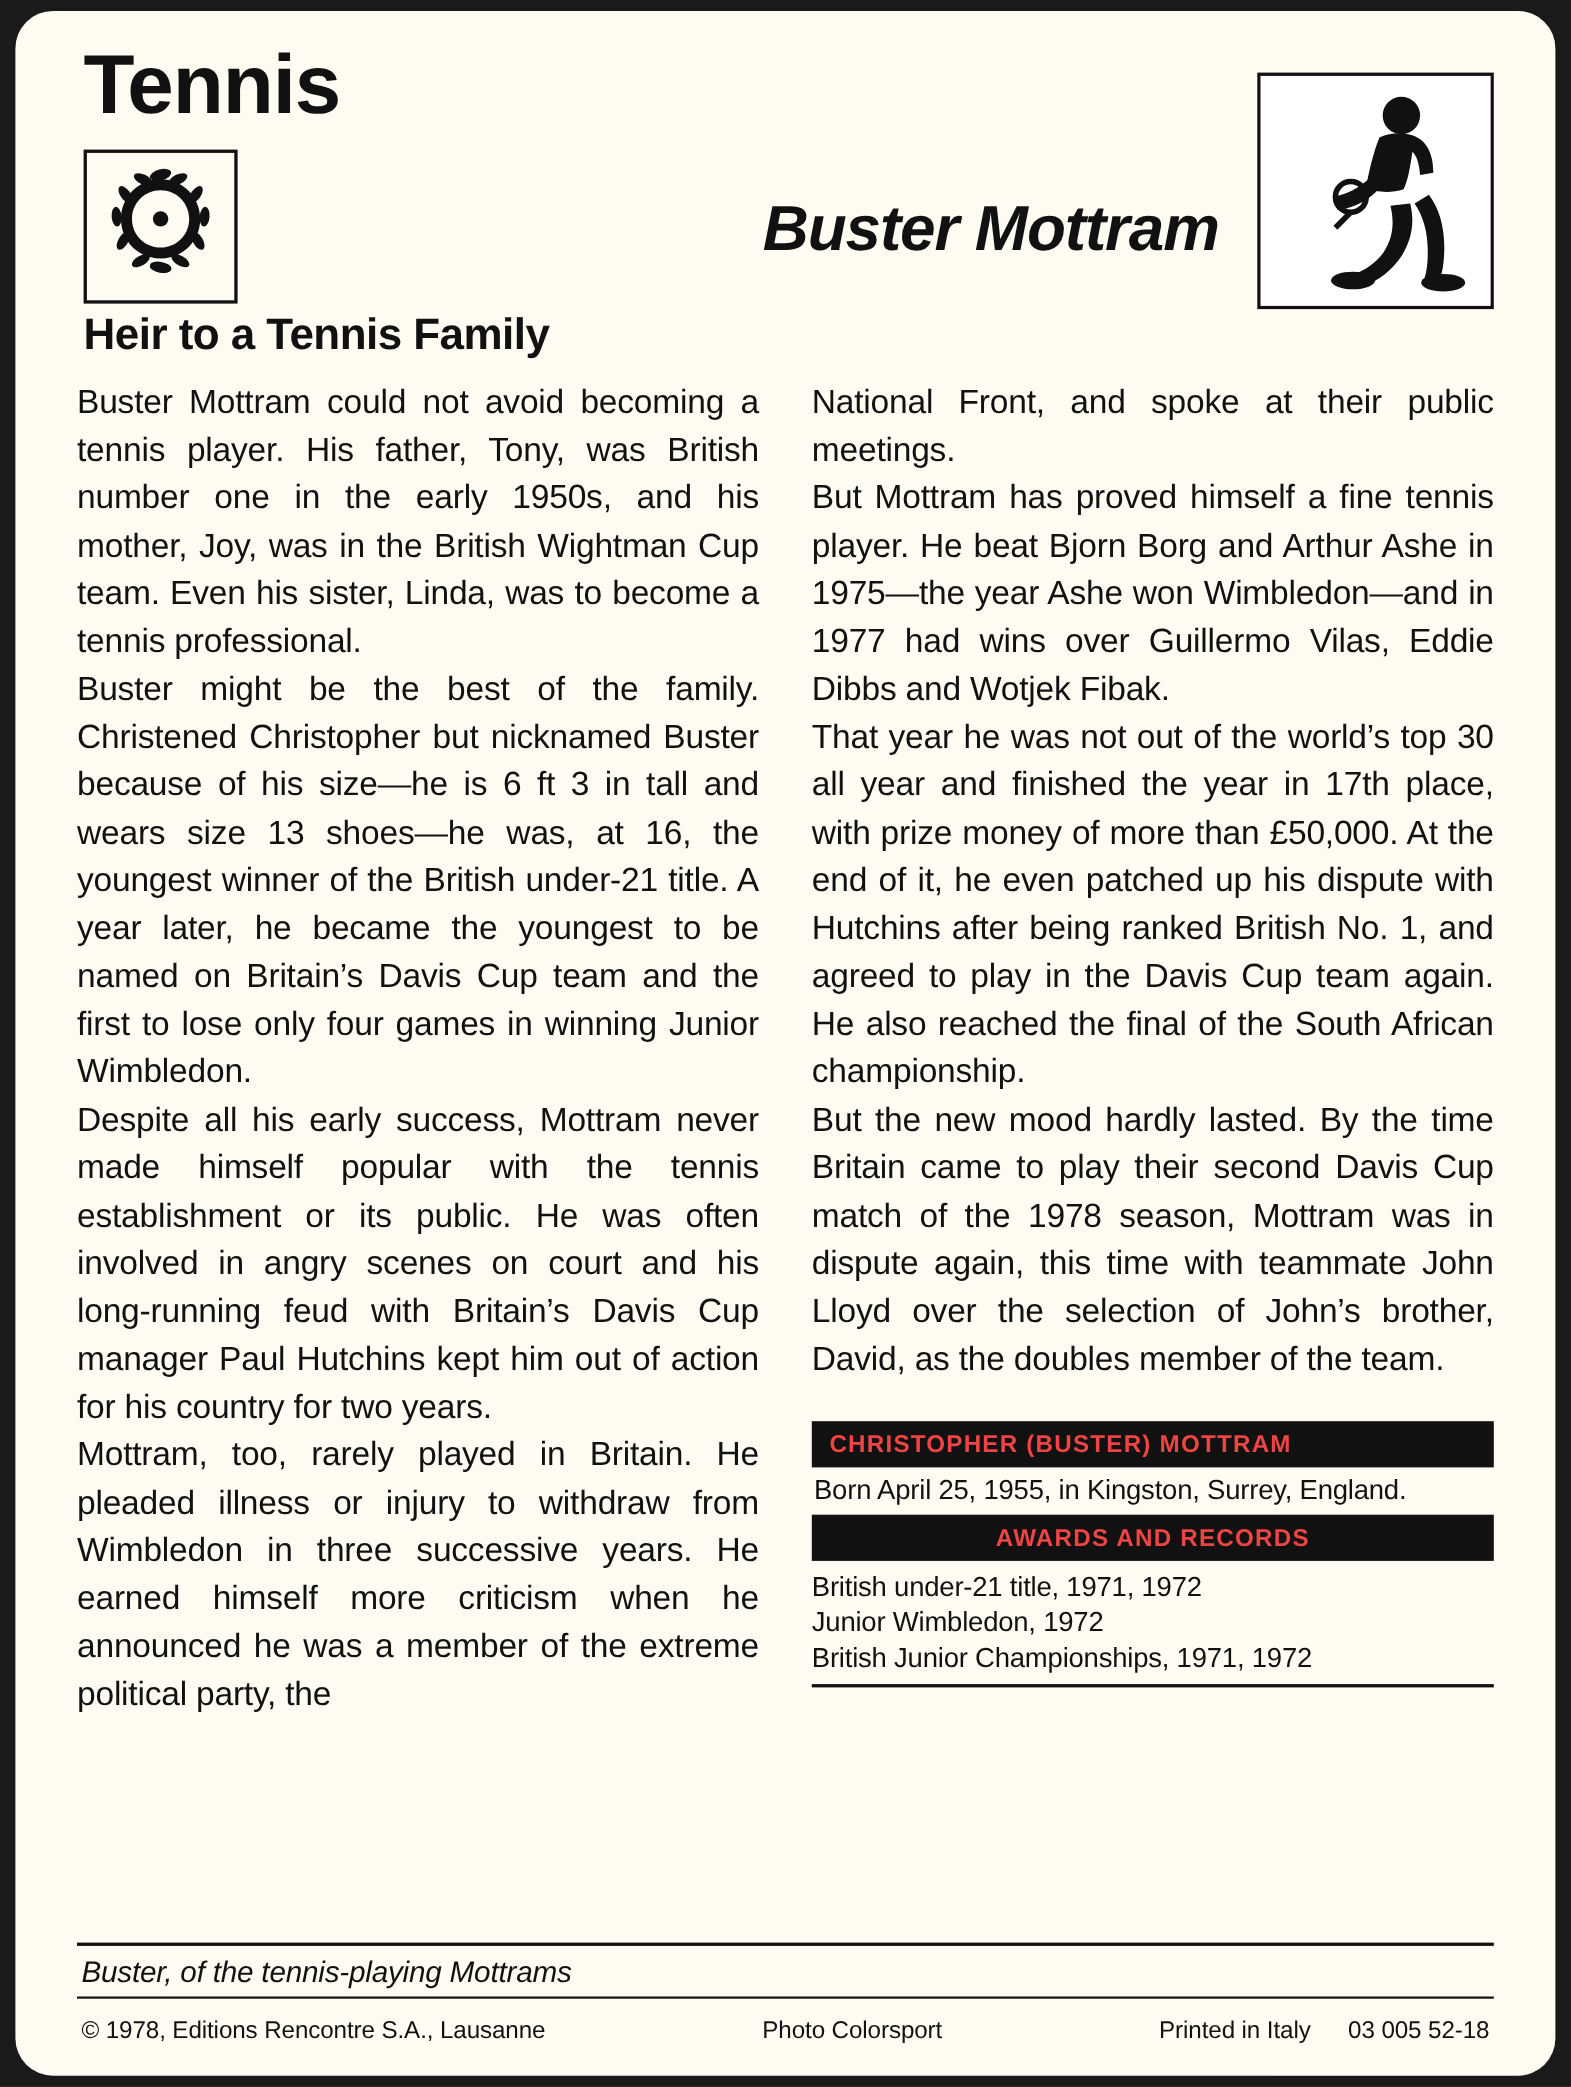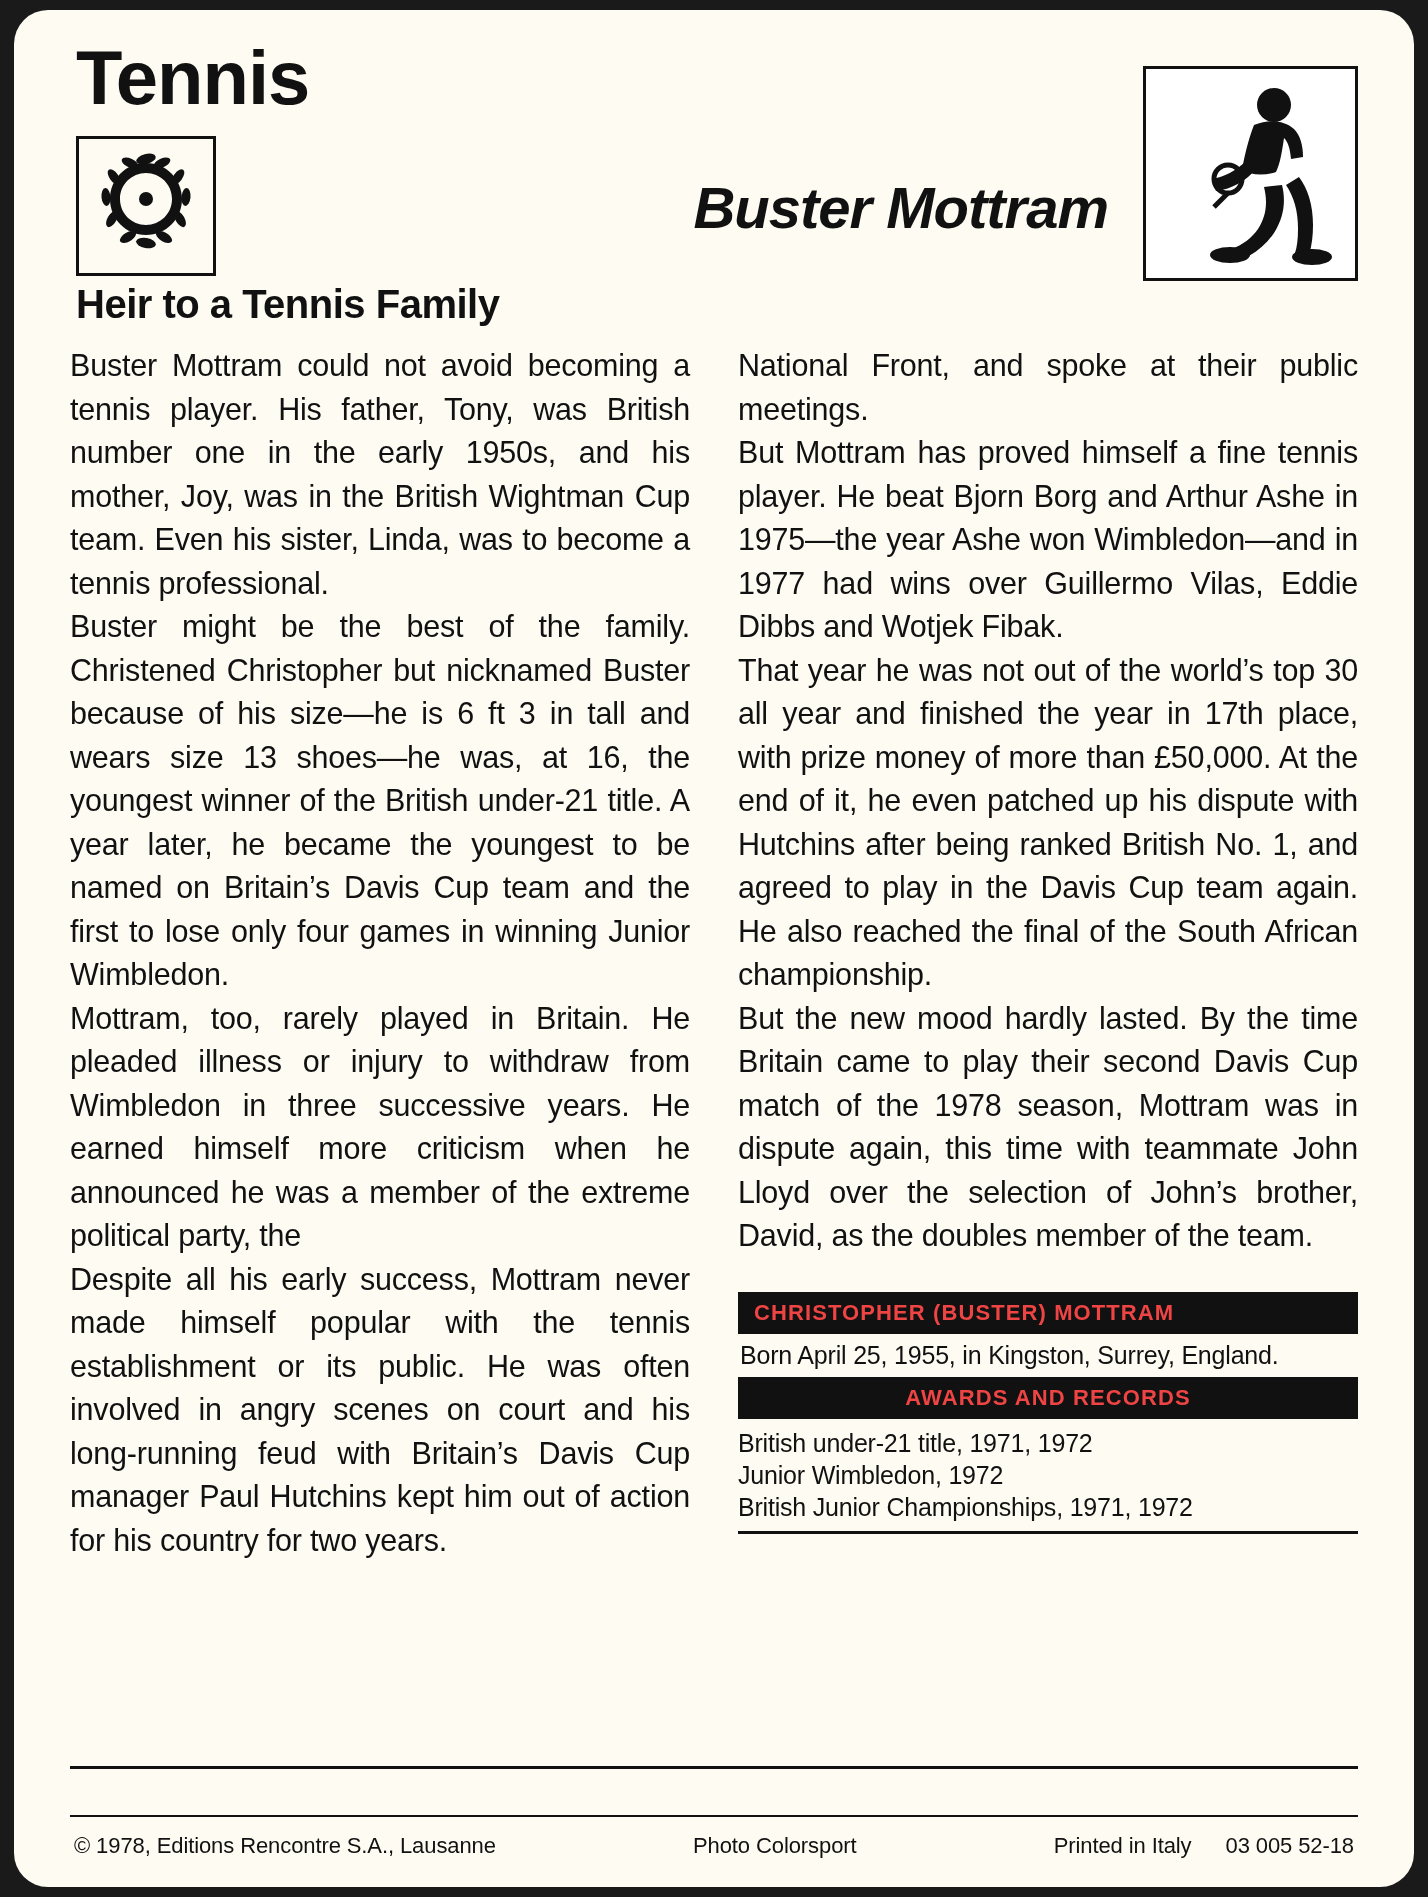--- a/index.html
+++ b/index.html
@@ -213,22 +213,22 @@
         </svg>
       </div>
 
       <div class="subtitle">Heir to a Tennis Family</div>
     </div>
 
     <div class="columns">
       <div class="col">
         <p>Buster Mottram could not avoid becoming a tennis player. His father, Tony, was British number one in the early 1950s, and his mother, Joy, was in the British Wightman Cup team. Even his sister, Linda, was to become a tennis professional.</p>
         <p>Buster might be the best of the family. Christened Christopher but nicknamed Buster because of his size—he is 6 ft 3 in tall and wears size 13 shoes—he was, at 16, the youngest winner of the British under-21 title. A year later, he became the youngest to be named on Britain’s Davis Cup team and the first to lose only four games in winning Junior Wimbledon.</p>
+        <p>Despite all his early success, Mottram never made himself popular with the tennis establishment or its public. He was often involved in angry scenes on court and his long-running feud with Britain’s Davis Cup manager Paul Hutchins kept him out of action for his country for two years.</p>
         <p>Mottram, too, rarely played in Britain. He pleaded illness or injury to withdraw from Wimbledon in three successive years. He earned himself more criticism when he announced he was a member of the extreme political party, the</p>
-        <p>Despite all his early success, Mottram never made himself popular with the tennis establishment or its public. He was often involved in angry scenes on court and his long-running feud with Britain’s Davis Cup manager Paul Hutchins kept him out of action for his country for two years.</p>
       </div>
 
       <div class="col">
         <p>National Front, and spoke at their public meetings.</p>
         <p>But Mottram has proved himself a fine tennis player. He beat Bjorn Borg and Arthur Ashe in 1975—the year Ashe won Wimbledon—and in 1977 had wins over Guillermo Vilas, Eddie Dibbs and Wotjek Fibak.</p>
         <p>That year he was not out of the world’s top 30 all year and finished the year in 17th place, with prize money of more than £50,000. At the end of it, he even patched up his dispute with Hutchins after being ranked British No. 1, and agreed to play in the Davis Cup team again. He also reached the final of the South African championship.</p>
         <p>But the new mood hardly lasted. By the time Britain came to play their second Davis Cup match of the 1978 season, Mottram was in dispute again, this time with teammate John Lloyd over the selection of John’s brother, David, as the doubles member of the team.</p>
 
         <div class="infobox">
           <div class="bar">CHRISTOPHER (BUSTER) MOTTRAM</div>
@@ -238,20 +238,21 @@
             <div>British under-21 title, 1971, 1972</div>
             <div>Junior Wimbledon, 1972</div>
             <div>British Junior Championships, 1971, 1972</div>
           </div>
           <div class="awards-rule"></div>
         </div>
       </div>
     </div>
 
     <div class="caption-rule"></div>
+    <div class="caption">Buster, of the tennis-playing Mottrams</div>
     <div class="footer-rule"></div>
     <div class="footer">
       <div>© 1978, Editions Rencontre S.A., Lausanne</div>
       <div>Photo Colorsport</div>
       <div class="right">
         <div>Printed in Italy</div>
         <div>03 005 52-18</div>
       </div>
     </div>
 

